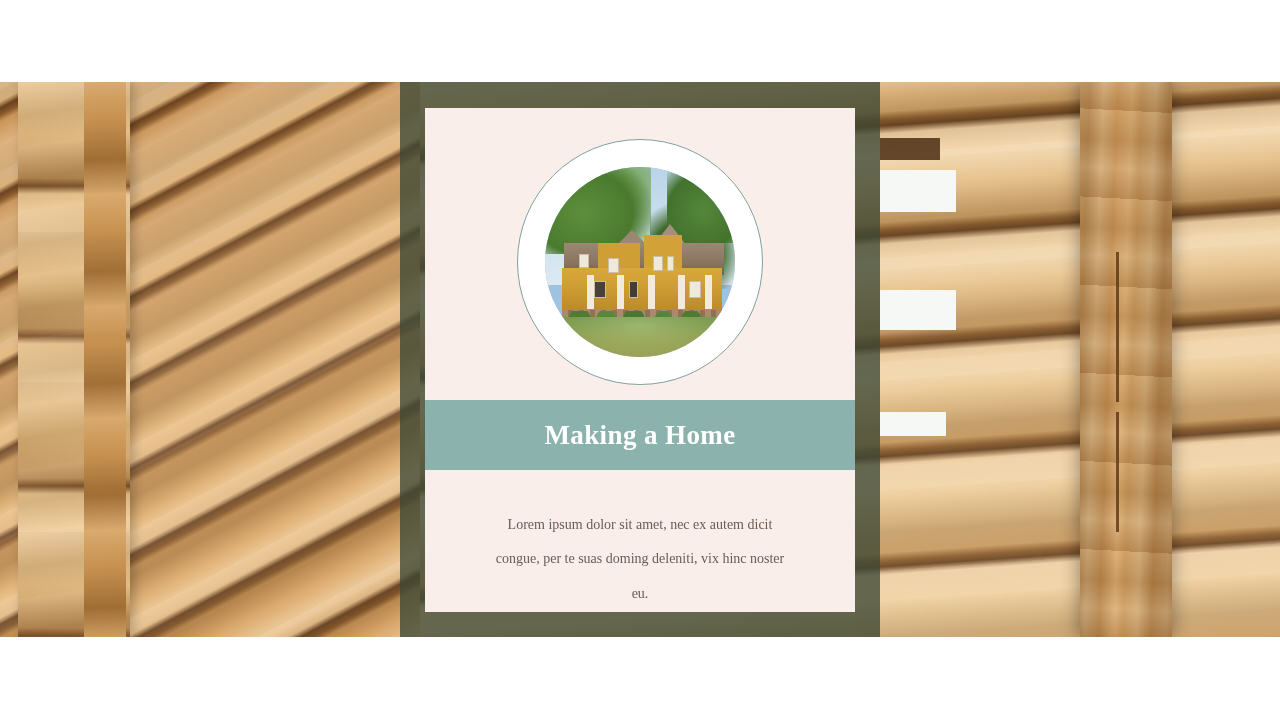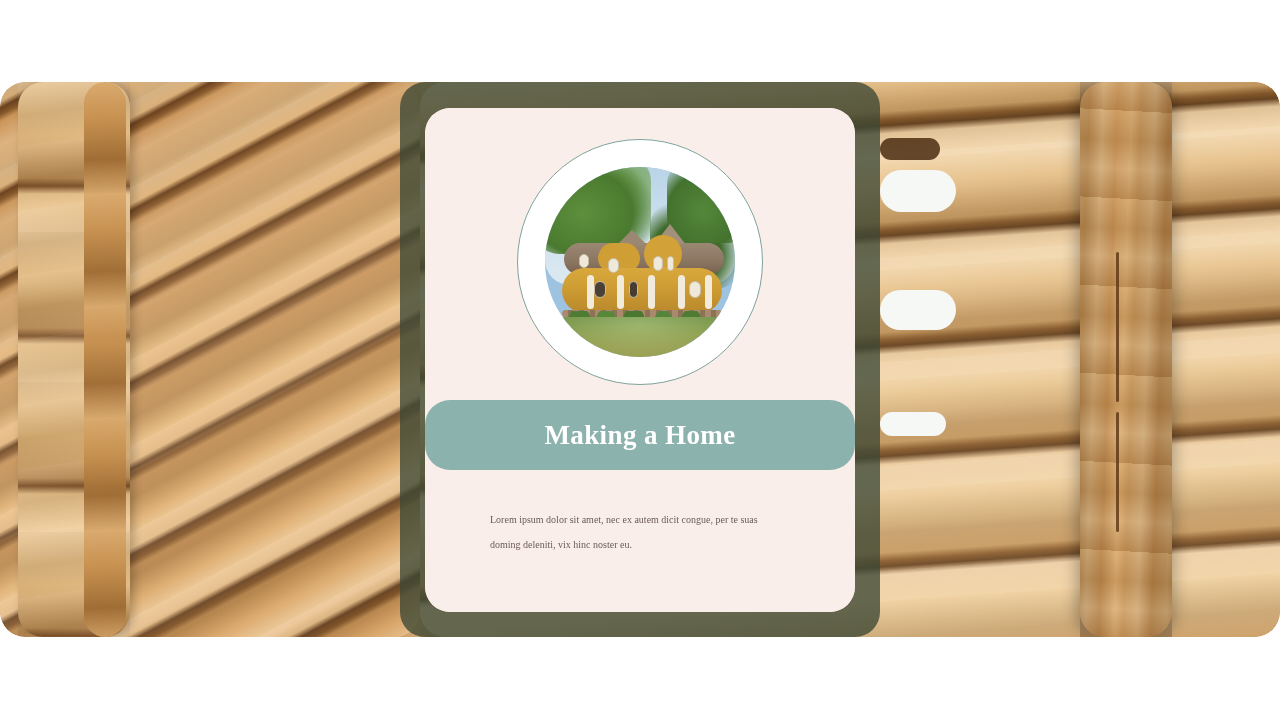--- a/index.html
+++ b/index.html
@@ -1,16 +1,16 @@
 <!DOCTYPE html>
 <html><head>
 <meta charset="utf-8">
 <title>Making a Home</title>
 <style>
-  * { box-sizing: border-box; margin: 0; padding: 0; border-radius: 25px; }
+  * { box-sizing: border-box; margin: 0; padding: 0; }
 
   html, body {
     width: 1280px;
     height: 720px;
     background: #ffffff;
     font-family: "Liberation Serif", serif;
     overflow: hidden;
   }
 
   .stage {
@@ -385,22 +385,23 @@
   .card-body {
     height: 142px;
     background: #faeeea;
     display: flex;
     align-items: flex-start;
     justify-content: center;
     padding-top: 38px;
   }
   .body-text {
     width: 300px;
+    text-align: center;
     font-family: "Liberation Serif", serif;
-    font-size: 10px;
+    font-size: 14px;
     line-height: 2.45;
     color: #6b5b55;
   }
 </style>
 </head>
 <body>
 
 <div class="stage">
 
   <div class="bg-band">

